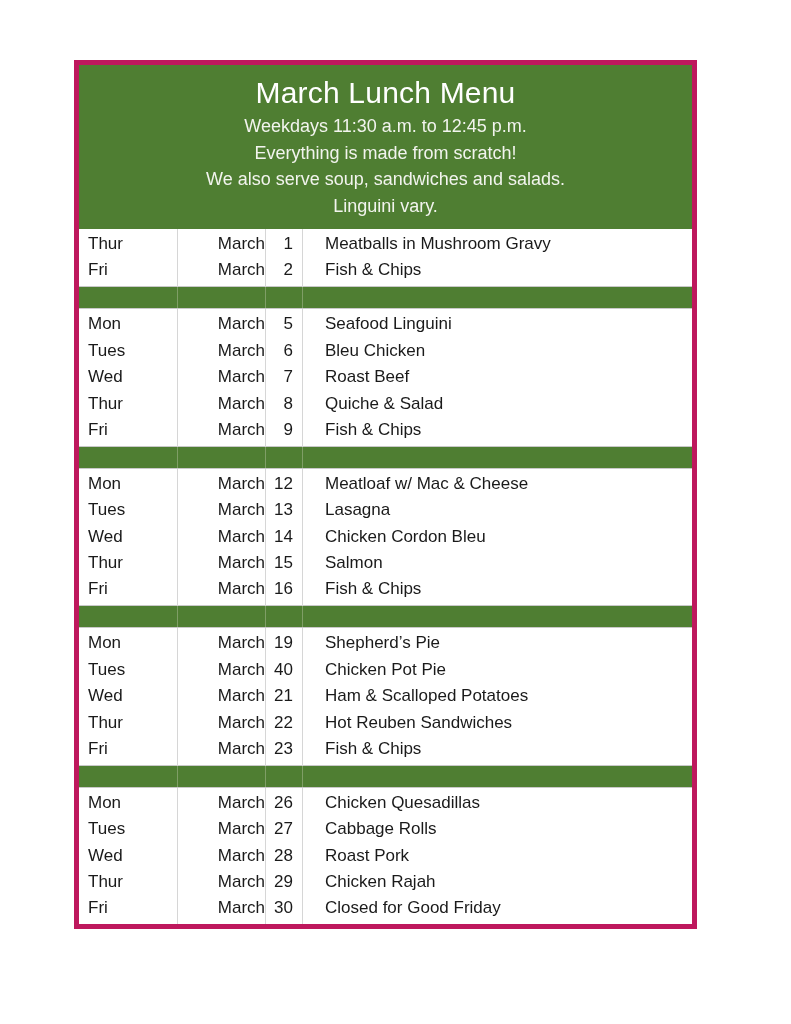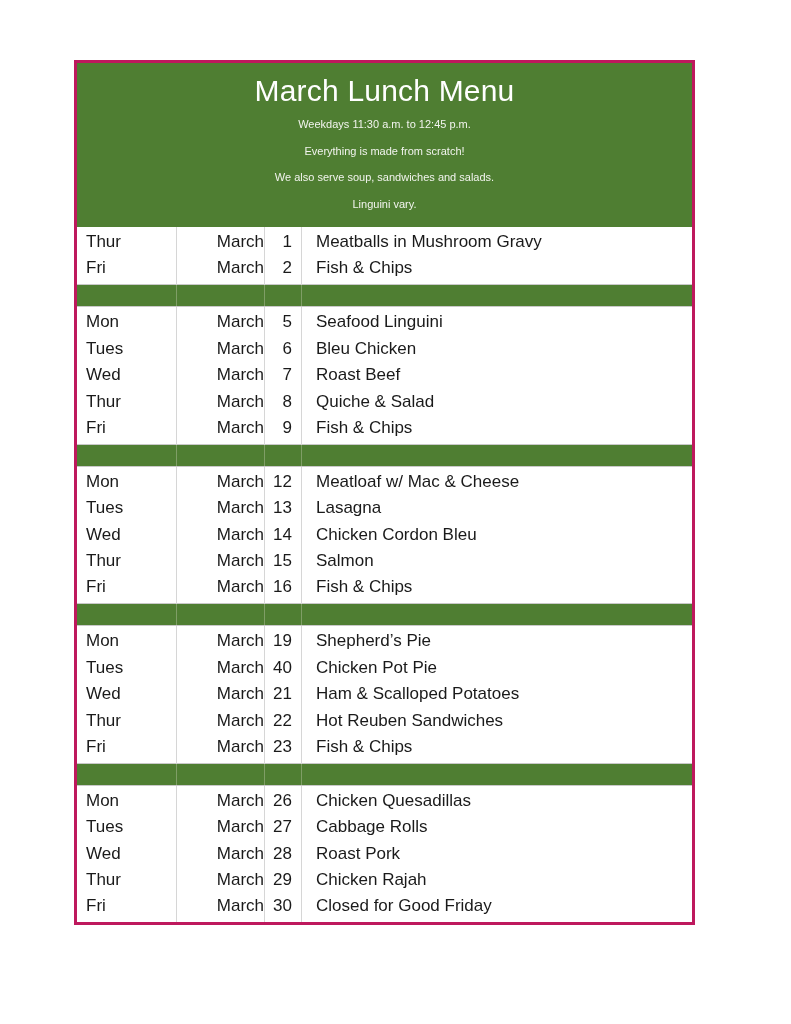--- a/index.html
+++ b/index.html
@@ -19,21 +19,21 @@
     height: 1024px;
     background: #ffffff;
   }
   .menu-table {
     position: absolute;
     left: 74px;
     top: 60px;
     width: 618px;
     border-collapse: collapse;
     table-layout: fixed;
-    border: 3px solid #be185d;
+    border: 5px solid #be185d;
   }
   .menu-table col.c-day   { width: 101px; }
   .menu-table col.c-month { width: 88px; }
   .menu-table col.c-date  { width: 37px; }
   .menu-table col.c-dish  { width: 392px; }
 
   
   .header-cell {
     background: #4f7e32;
     padding: 8px 10px 10px 10px;
@@ -43,21 +43,21 @@
   .menu-title {
     color: #ffffff;
     font-size: 30px;
     line-height: 40px;
     font-weight: 400;
     letter-spacing: 0.2px;
     white-space: nowrap;
   }
   .menu-sub {
     color: #f2f4ee;
-    font-size: 11px;
+    font-size: 18px;
     line-height: 26.5px;
     font-weight: 400;
     white-space: nowrap;
   }
 
   
   tr.data-row td {
     background: #ffffff;
     border-left: 1px solid #d6d6d6;
     border-right: 1px solid #d6d6d6;
@@ -65,21 +65,21 @@
     border-bottom: none;
     font-size: 17px;
     line-height: 20px;
     color: #1a1a1a;
     padding: 3.2px 0 3.2px 0;
     vertical-align: middle;
   }
   tr.data-row td.cell-day   { padding-left: 9px;  text-align: left; margin-left: 19px; }
   tr.data-row td.cell-month { padding-left: 13px; text-align: right; }
   tr.data-row td.cell-date  { padding-right: 9px; text-align: right; }
-  tr.data-row td.cell-dish  { padding-left: 14px; text-align: left; }
+  tr.data-row td.cell-dish  { padding-left: 22px; text-align: left; }
 
   tr.week-first td { padding-top: 5px; }
   tr.week-last  td { padding-bottom: 6px; }
 
   
   tr.sep-row td {
     background: #4f7e32;
     height: 21px;
     padding: 0;
     border-left: 1px solid #7f9e66;

